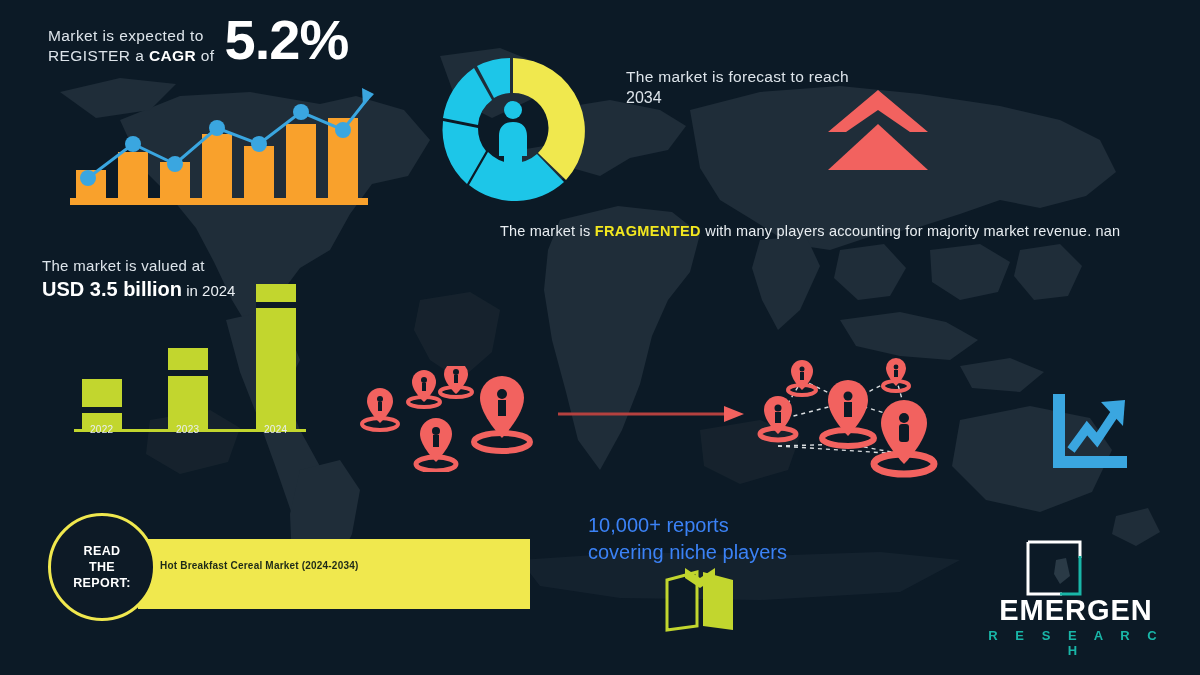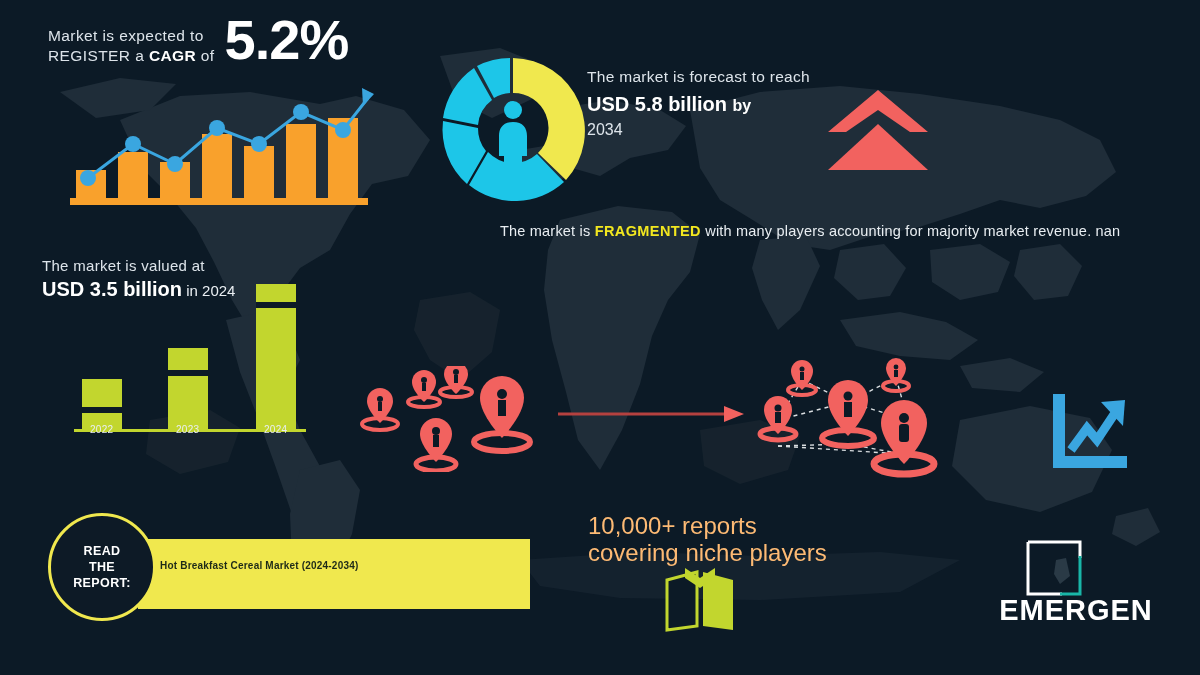--- a/index.html
+++ b/index.html
@@ -19,21 +19,21 @@
   #cagr-lines b{font-weight:bold;color:#ffffff;}
   #cagr-value{display:inline-block;vertical-align:bottom;font-size:56px;line-height:52px;font-weight:bold;color:#ffffff;margin-left:10px;letter-spacing:-1px;}
 
   
   #orange-chart{position:absolute;left:66px;top:82px;width:310px;height:126px;}
 
   
   #donut{position:absolute;left:434px;top:52px;width:158px;height:158px;}
 
   
-  #forecast-block{left:587px;top:66px;width:250px;}
+  #forecast-block{left:626px;top:66px;width:250px;}
   #forecast-l1{font-size:15.5px;line-height:21px;color:#dde4ea;letter-spacing:.3px;}
   #forecast-l2{margin-top:4px;font-size:20px;line-height:26px;font-weight:bold;color:#ffffff;}
   #forecast-l2 .lite{font-weight:bold;font-size:16px;}
   #forecast-l3{font-size:16px;line-height:22px;color:#dde4ea;}
 
   
   #red-chevron{position:absolute;left:826px;top:88px;width:104px;height:84px;}
 
   
   #fragmented-block{left:500px;top:220px;width:640px;font-size:14.5px;line-height:22px;color:#e9eef2;letter-spacing:.2px;}
@@ -60,21 +60,21 @@
   
   #report-bar{position:absolute;left:138px;top:539px;width:392px;height:70px;background:#f0e84e;}
   #report-label{position:absolute;left:160px;top:560px;width:360px;font-size:10px;font-weight:bold;color:#1d2a18;letter-spacing:.2px;}
   #report-circle{position:absolute;left:48px;top:513px;width:108px;height:108px;border-radius:50%;
      background:#0d1a26;border:3px solid #f0e84e;box-sizing:border-box;}
   #report-circle-text{position:absolute;left:48px;top:513px;width:108px;height:108px;
      display:flex;align-items:center;justify-content:center;text-align:center;
      font-size:12.5px;line-height:16px;font-weight:bold;color:#ffffff;letter-spacing:.4px;}
 
   
-  #reports-block{left:588px;top:512px;width:280px;font-size:24px;line-height:27px;color:#fdba74;}
+  #reports-block{left:588px;top:512px;width:280px;font-size:20px;line-height:27px;color:#3b82f6;}
   #book-icon{position:absolute;left:663px;top:568px;width:74px;height:64px;}
   #logo-square{position:absolute;left:1026px;top:540px;width:56px;height:56px;}
   #logo-emergen{position:absolute;left:982px;top:594px;width:188px;text-align:center;
       font-size:29px;font-weight:bold;color:#ffffff;letter-spacing:1px;}
   #logo-research{position:absolute;left:982px;top:628px;width:188px;text-align:center;
       font-size:13px;font-weight:bold;color:#19b6a8;letter-spacing:7px;}
 </style>
 </head>
 <body>
 
@@ -160,21 +160,20 @@
     <path d="M43 14 A73 73 0 0 1 76 6 L76 41 A35 35 0 0 0 60 46 Z" fill="#1dc6e8"></path>
 
     <g fill="#1dc6e8">
       <circle cx="79" cy="58" r="9"></circle>
       <path d="M79 70 c-10 0 -14 6 -14 14 l0 20 l5 0 l0 22 l18 0 l0 -22 l5 0 l0 -20 c0 -8 -4 -14 -14 -14 z"></path>
     </g>
   </svg>
 
   <div class="txt" id="forecast-block">
     <div id="forecast-l1">The market is forecast to reach</div>
-    <div id="forecast-l2"><span>USD 5.8 billion</span> <span class="lite">by</span></div>
     <div id="forecast-l3">2034</div>
   </div>
 
   <svg id="red-chevron" viewBox="0 0 104 84">
     <path d="M52 2 L102 44 L84 44 L52 22 L20 44 L2 44 Z" fill="#f2625f"></path>
     <path d="M52 36 L102 82 L2 82 Z" fill="#f2625f"></path>
   </svg>
 
   <div class="txt" id="fragmented-block">
     <span>The market is </span><span class="hl">FRAGMENTED</span><span> with many players accounting for majority market revenue. nan</span>
@@ -306,14 +305,15 @@
     <path d="M52 0 L37 10 L37 20 L52 10 Z" fill="#c2d62e"></path>
   </svg>
 
   <svg id="logo-square" viewBox="0 0 56 56">
     <path d="M2 2 L54 2 L54 18" fill="none" stroke="#ffffff" stroke-width="3"></path>
     <path d="M2 2 L2 54 L36 54" fill="none" stroke="#ffffff" stroke-width="3"></path>
     <path d="M54 16 L54 54 L34 54" fill="none" stroke="#19b6a8" stroke-width="3"></path>
     <path d="M30 20 L40 18 L44 36 L34 44 L28 34 Z" fill="#2a3a46"></path>
   </svg>
   <div id="logo-emergen">EMERGEN</div>
+  <div id="logo-research">R E S E A R C H</div>
 
 </div>
 
 </body></html>

